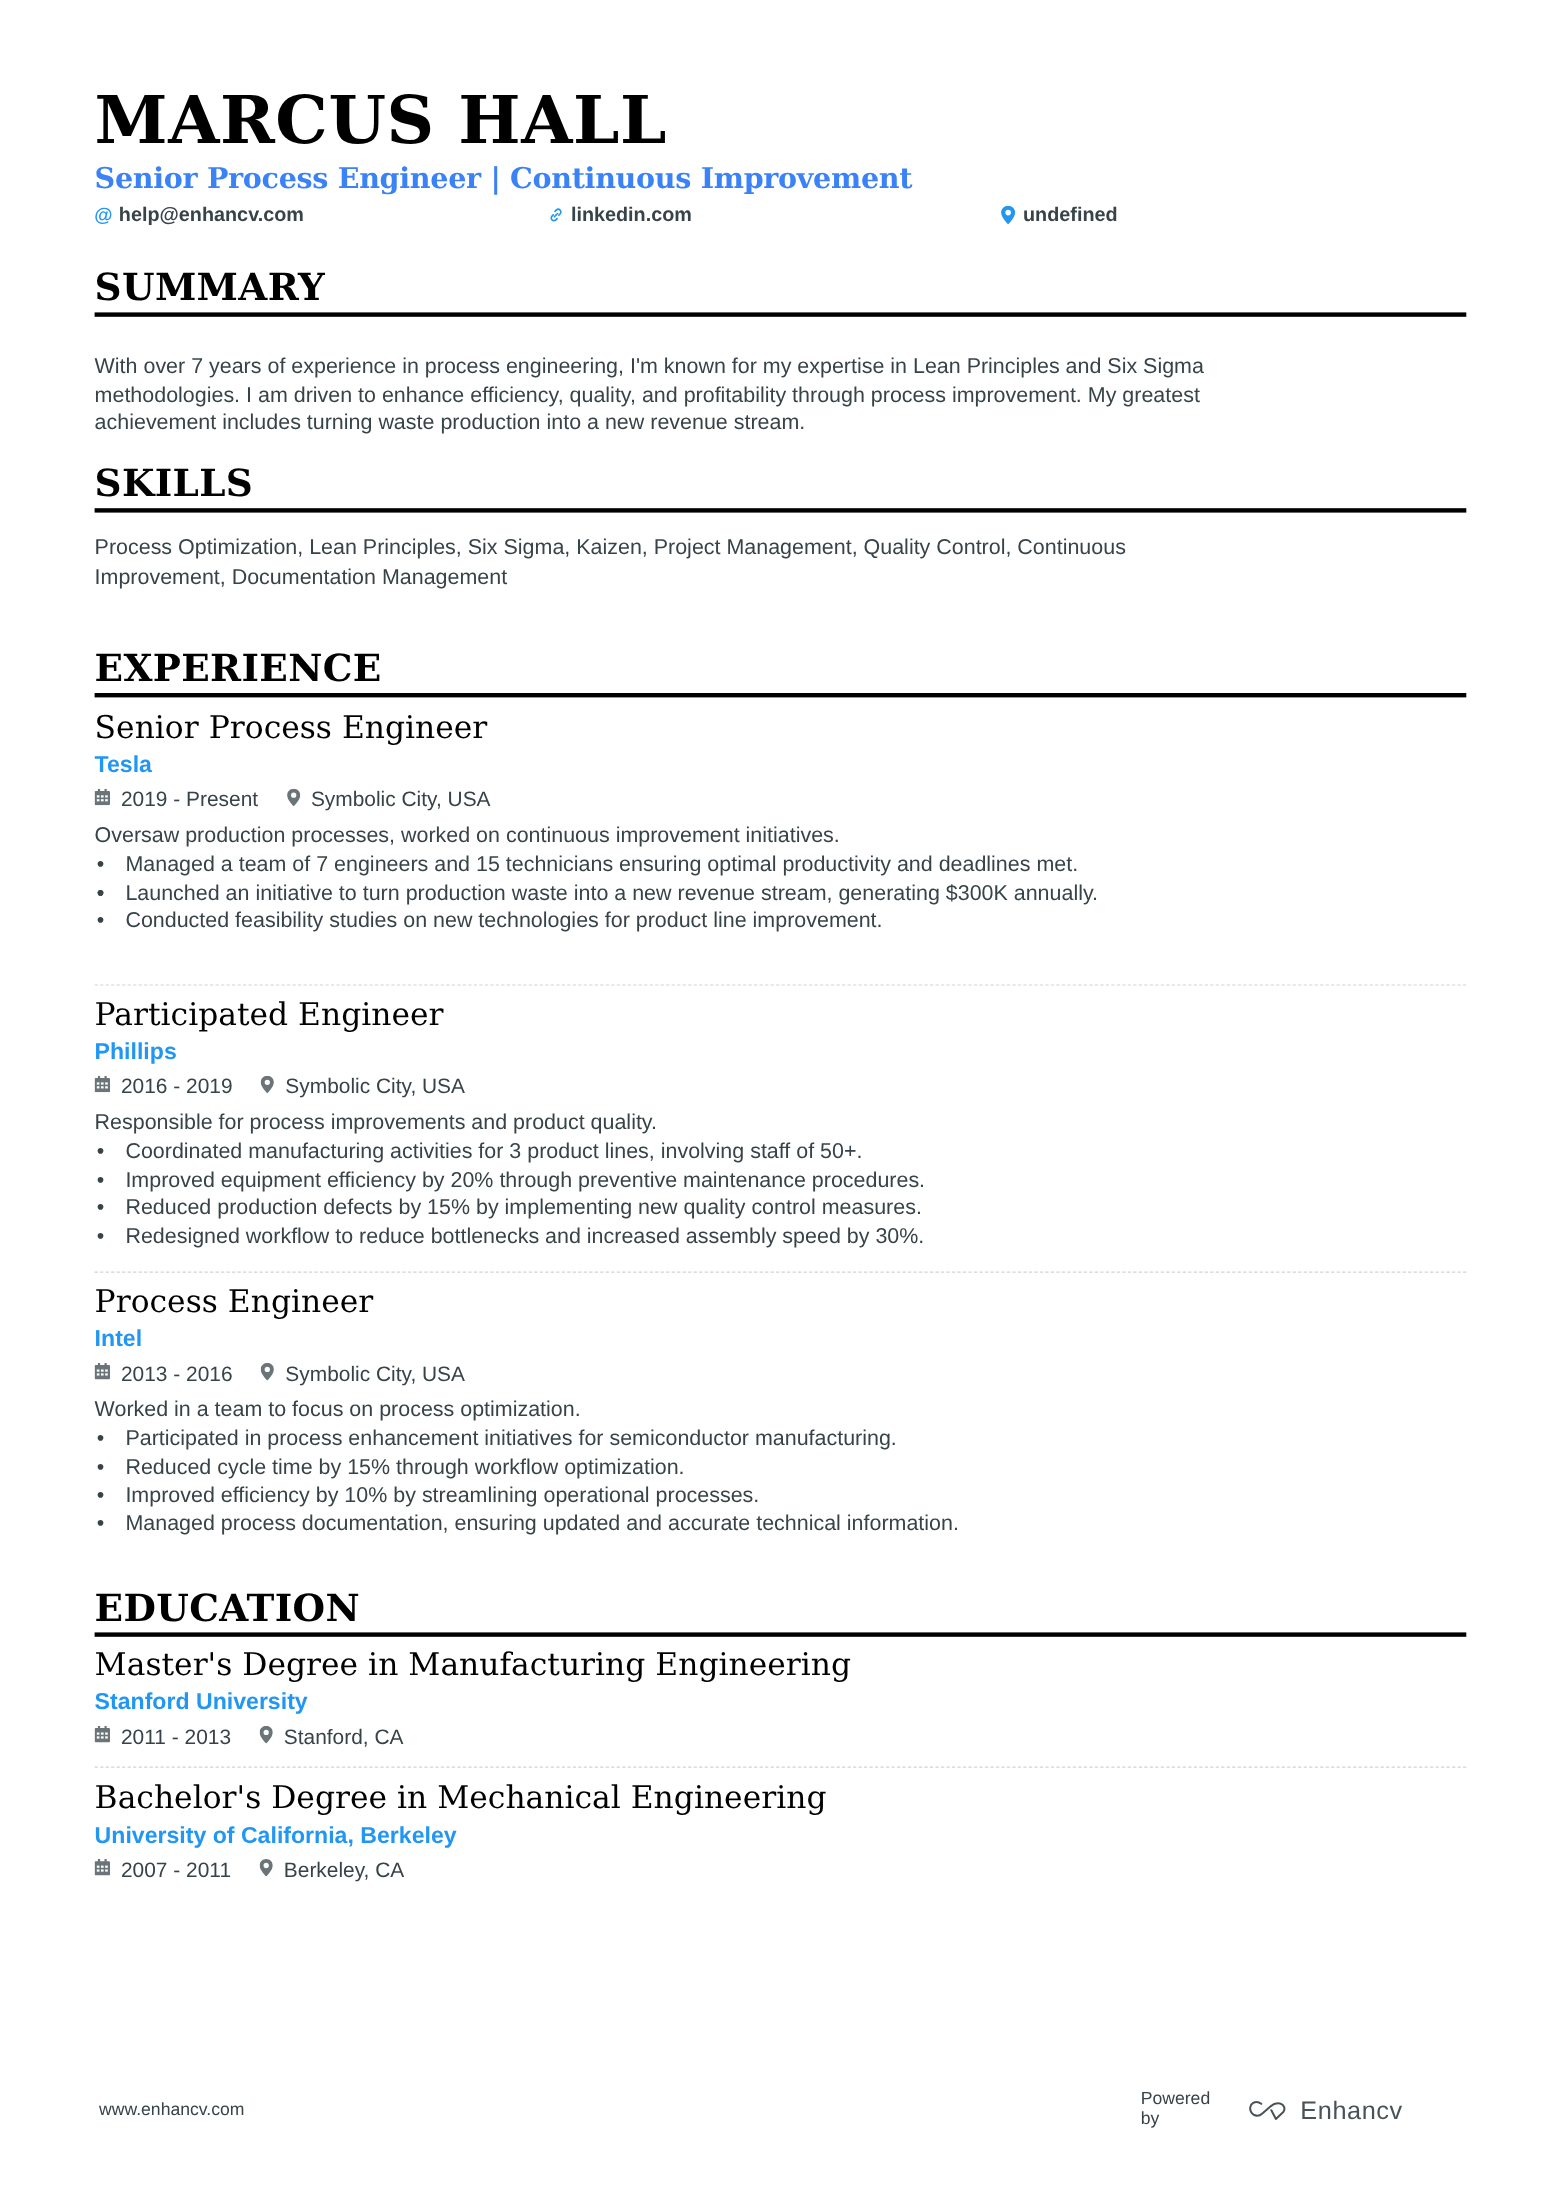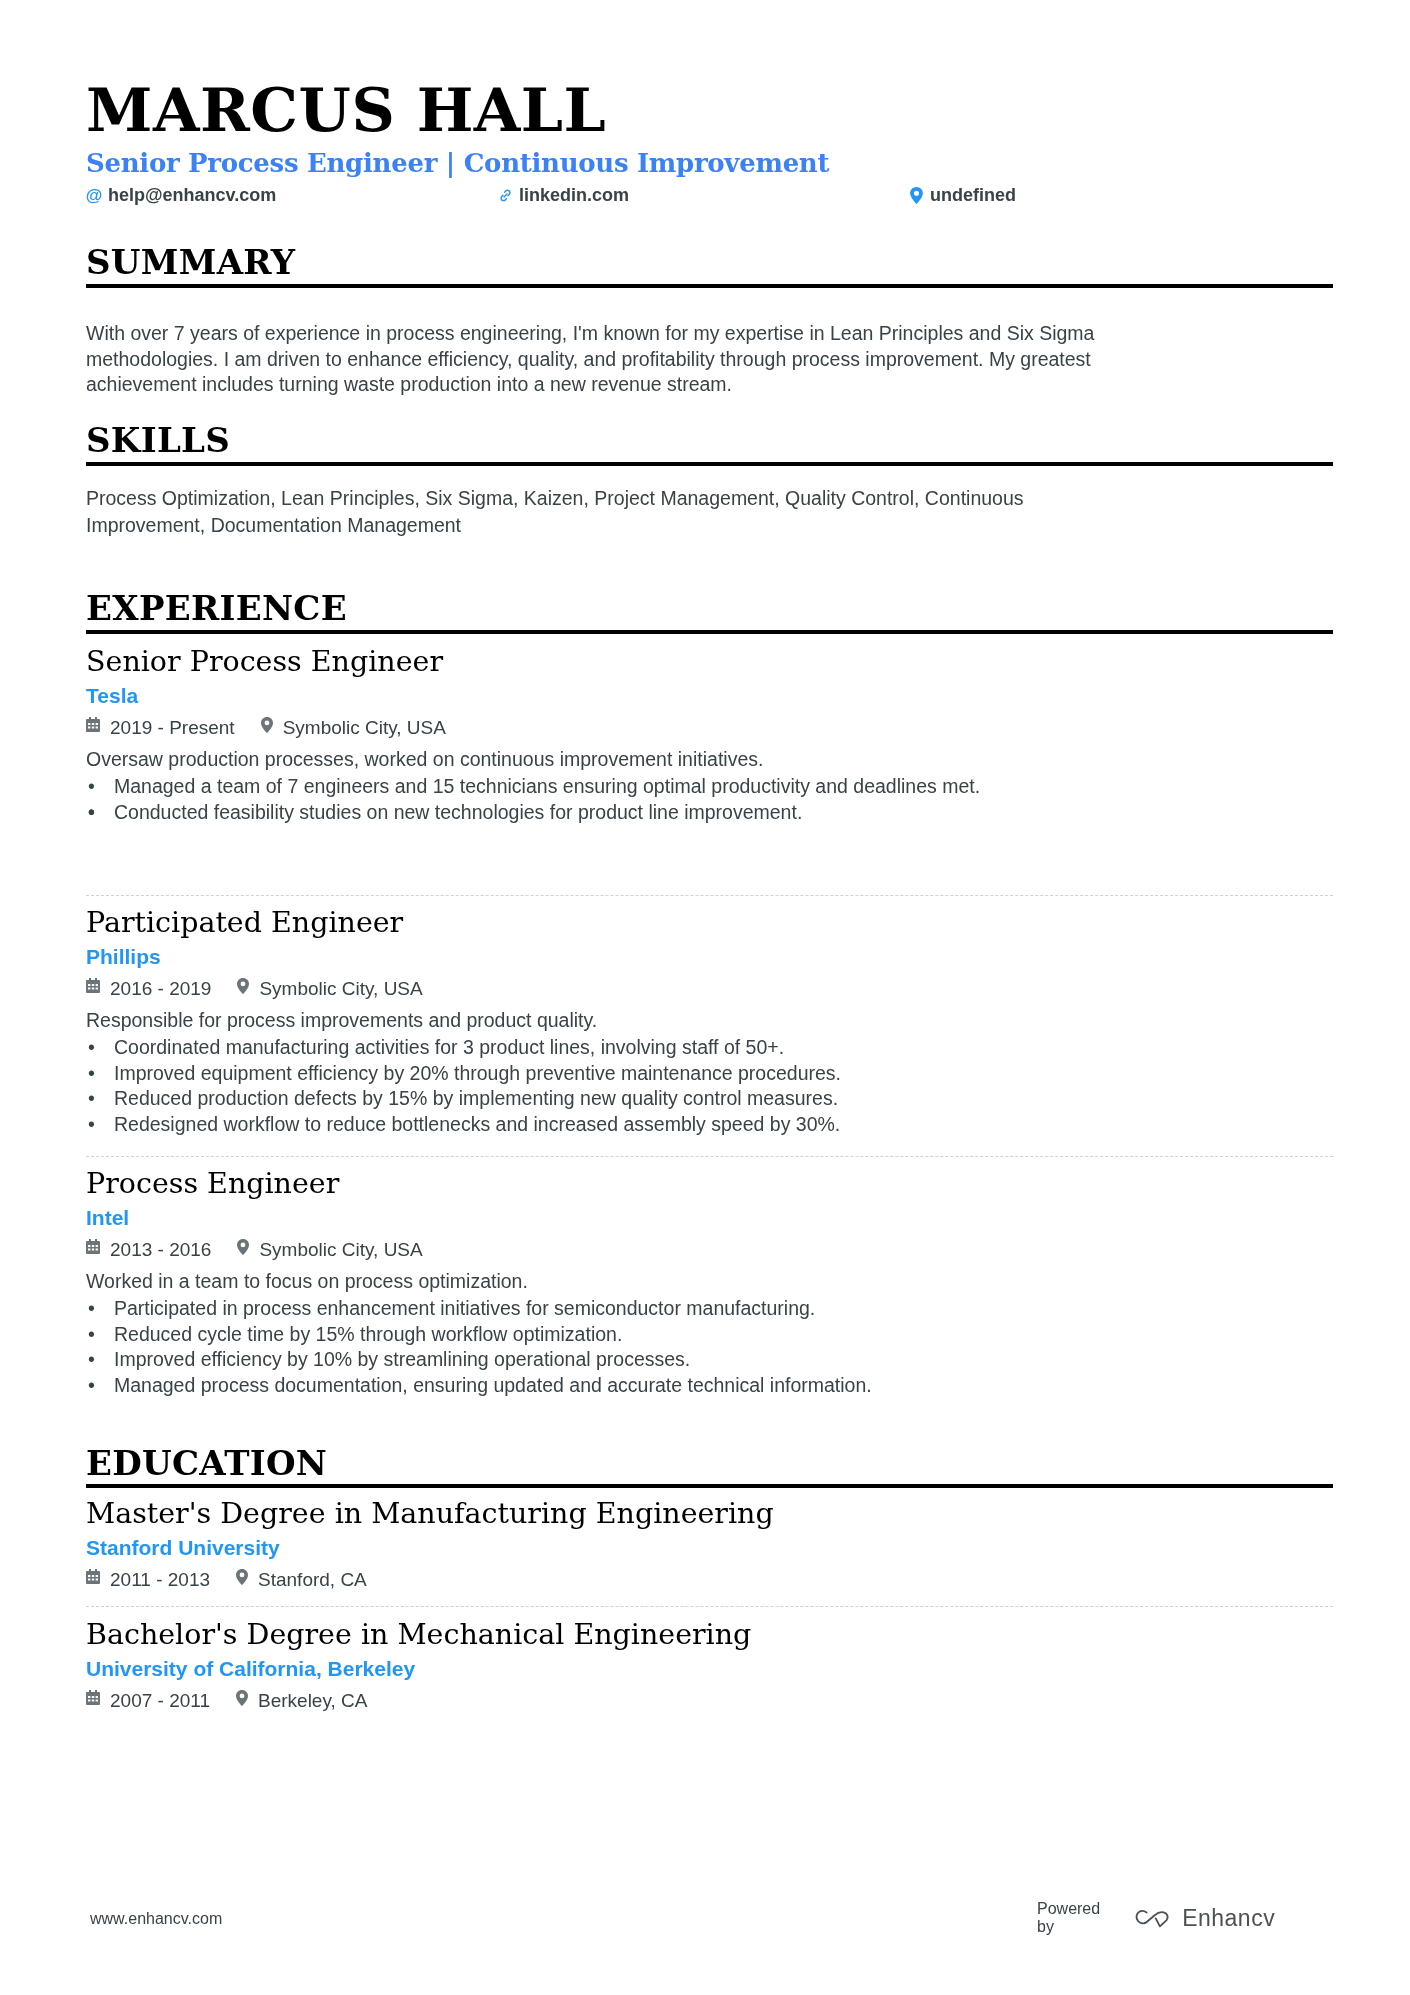--- a/index.html
+++ b/index.html
@@ -105,21 +105,21 @@
         <svg width="12" height="16" viewBox="0 0 12 16">
             <path d="M6 0C2.7 0 0 2.6 0 5.9 0 10.2 6 16 6 16s6-5.8 6-10.1C12 2.6 9.3 0 6 0zm0 8.3a2.4 2.4 0 110-4.8 2.4 2.4 0 010 4.8z" fill="#6b7478"></path>
           </svg>
         <span>Symbolic City, USA</span>
       </span>
     </div>
     <div class="desc">Oversaw production processes, worked on continuous improvement initiatives.</div>
     <ul class="bullets">
       <li><span class="dot">•</span><span>Managed a team of 7 engineers and 15 technicians ensuring optimal productivity and deadlines met.</span></li>
       <li><span class="dot">•</span></li>
-      <li><span class="dot">•</span></li>
+      <li><span class="dot">•</span><span>Launched an initiative to turn production waste into a new revenue stream, generating $300K annually.</span></li>
       <li><span class="dot">•</span><span>Conducted feasibility studies on new technologies for product line improvement.</span></li>
     </ul>
   </div>
   <div class="abs dash" style="top:895px;"></div>
 
   <div class="abs entry" style="top:905px;">
     <div class="entry-title">Participated Engineer</div>
     <div class="entry-org">Phillips</div>
     <div class="meta">
       <span class="mi">

